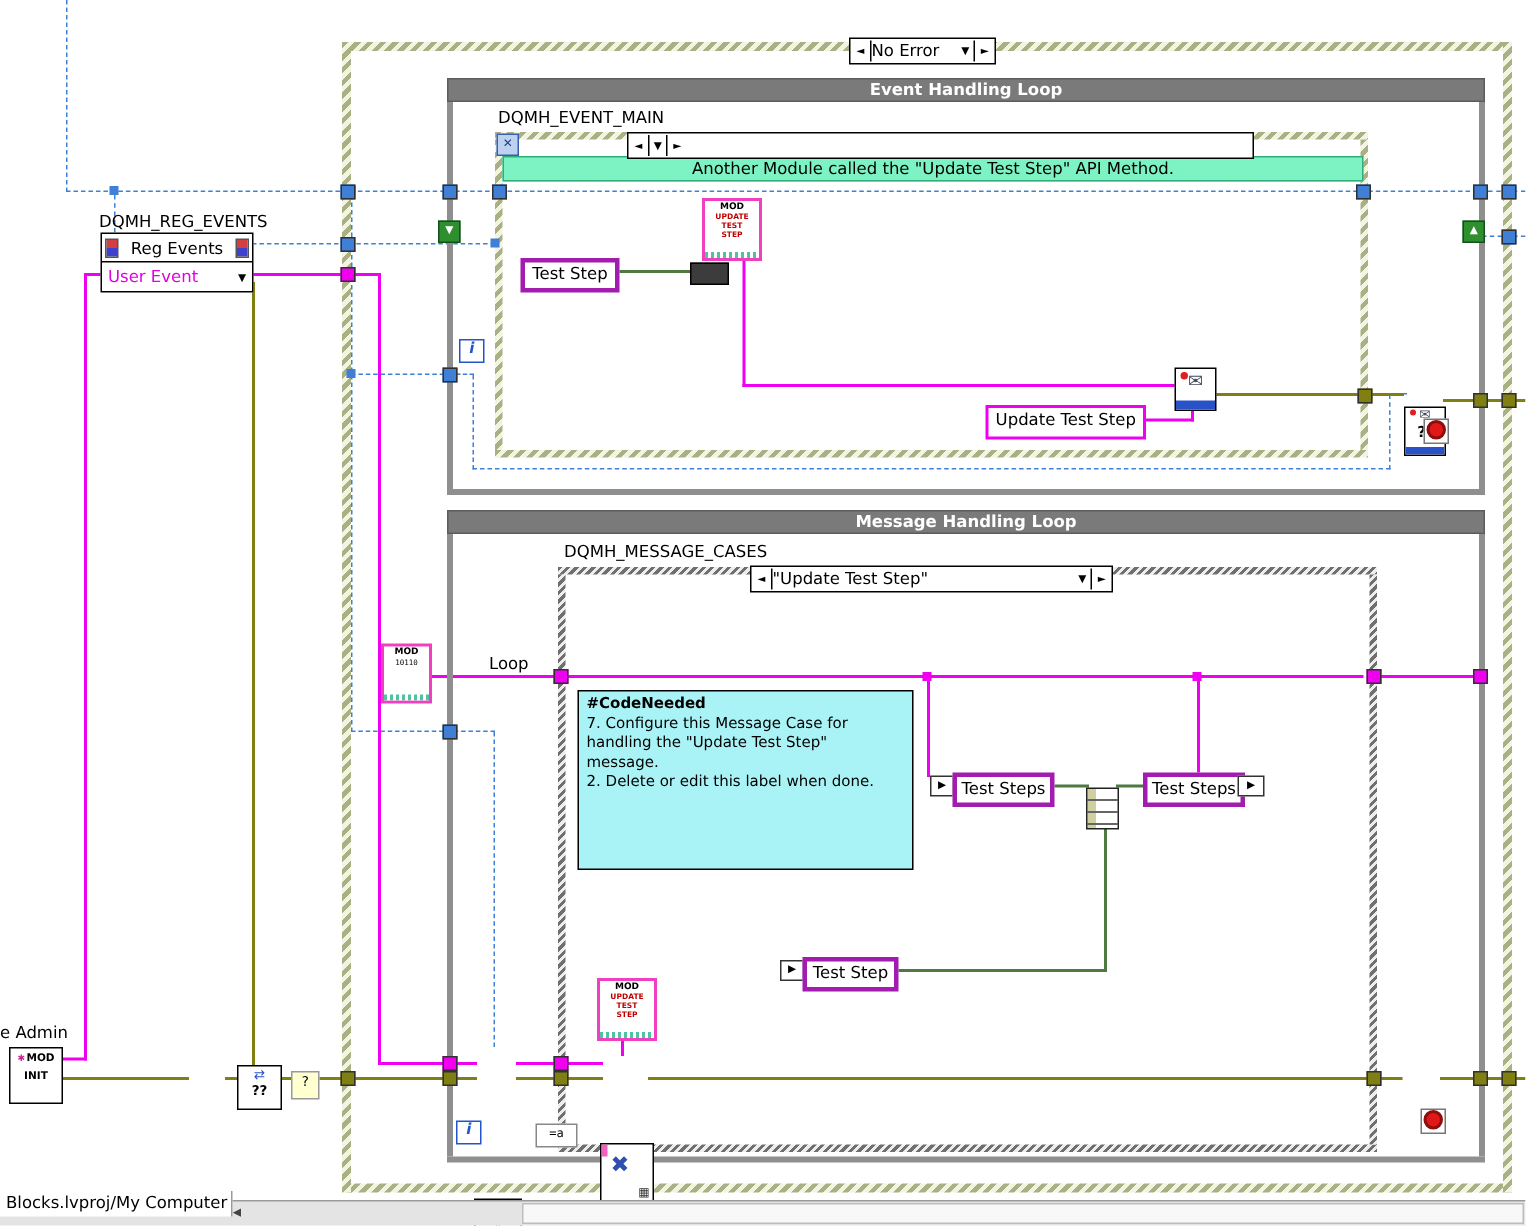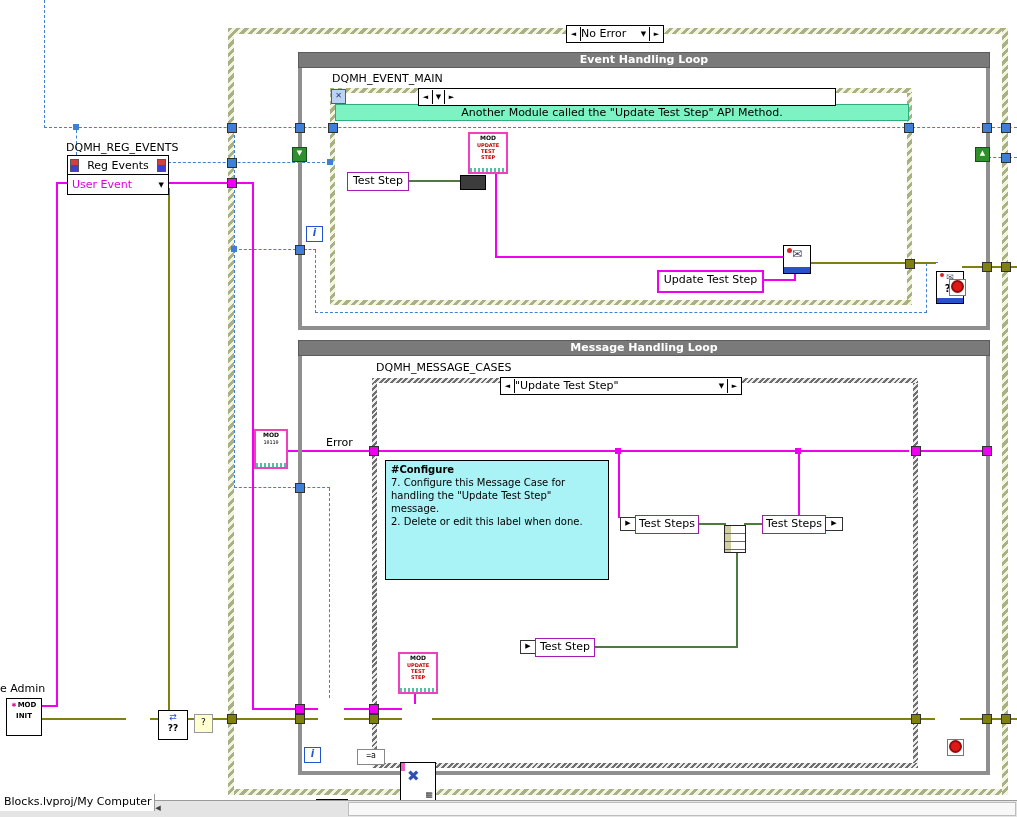--- a/index.html
+++ b/index.html
@@ -21,21 +21,21 @@
   .lb{background:#8f8f8f;z-index:2}
   .ltitle{background:#7a7a7a;border:1px solid #5c5c5c;color:#fff;font-weight:bold;text-align:center;line-height:14px;z-index:3}
   .sel{background:#fff;border:1px solid #000;display:flex;align-items:center;z-index:6;line-height:14px;white-space:nowrap}
   .sel .ar{flex:none;width:13px;text-align:center;font-size:7px}
   .sel .arl{border-right:1px solid #000}
   .sel .arr2{border-left:1px solid #000}
   .sel .tx{flex:1;text-align:left;overflow:hidden}
   .sel .dn{flex:none;width:11px;text-align:center;font-size:7px}
   .banner{background:#7df2c3;border:1px solid #2fae7c;z-index:3;text-align:center}
   .note{background:#a9f2f5;border:1px solid #000;z-index:5;font-size:10px;line-height:13px;padding:2px 5px;white-space:nowrap}
-  .blab{background:#fff;border:1px solid #a21caf;z-index:5;text-align:center;line-height:15px;white-space:nowrap}
+  .blab{background:#fff;border:3px solid #a21caf;z-index:5;text-align:center;line-height:15px;white-space:nowrap}
   .flab{z-index:5;white-space:nowrap}
   .chip{background:#fff;border:1px solid #333;z-index:5;font-size:7px;line-height:10px;text-align:center}
   .tun{width:8px;height:8px;border:1px solid #303030;z-index:4}
   .tb{background:#3f7fd6}.tm{background:#f000f0}.te{background:#7f7f12}
   .jd{width:6px;height:6px;z-index:3}
   .sr{background:#2f8f2f;border:1px solid #14501f;color:#fff;z-index:4;font-size:7px;line-height:11px;text-align:center}
   .modf{border:2px solid #f040c0;background:#fff;z-index:5;display:flex;flex-direction:column;align-items:center;overflow:hidden}
   .modf .m1{font-size:6px;font-weight:bold;line-height:8px}
   .modf .m2{font-size:5px;font-weight:bold;color:#c00000;line-height:6px}
   .modf .mono{font-size:5px;font-family:"DejaVu Sans Mono",monospace;line-height:7px}
@@ -219,33 +219,33 @@
   <div class="abs hdk" style="left:372px;top:383px;width:5px;height:380px"></div>
   <div class="abs hdk" style="left:913px;top:383px;width:5px;height:380px"></div>
   <div class="abs sel" style="left:500px;top:377px;width:240px;height:16px">
     <span class="ar arl">◄</span>
     <span class="tx">"Update Test Step"</span>
     <span class="dn">▼</span>
     <span class="ar arr2">►</span>
   </div>
 
   <div class="abs note" style="left:385px;top:460px;width:212px;height:114px">
-    <div style="font-weight:bold">#Configure</div>
+    <div style="font-weight:bold">#CodeNeeded</div>
     <div>7. Configure this Message Case for</div>
     <div>handling the "Update Test Step"</div>
     <div>message.</div>
     <div>2. Delete or edit this label when done.</div>
   </div>
 
   <div class="abs modf" style="left:254px;top:429px;width:30px;height:36px">
     <span class="m1">MOD</span>
     <span class="mono">10110</span>
     <span class="strip"></span>
   </div>
-  <div class="abs flab" style="left:326px;top:436px;background:#fff">Error</div>
+  <div class="abs flab" style="left:326px;top:436px;background:#fff">Loop</div>
 
   <div class="abs chip" style="left:620px;top:517px;width:14px;height:12px">▶</div>
   <div class="abs blab" style="left:635px;top:515px;width:62px;height:17px">Test Steps</div>
 
   <div class="abs bund" style="left:724px;top:525px;width:20px;height:26px"></div>
 
   <div class="abs blab" style="left:762px;top:515px;width:62px;height:17px">Test Steps</div>
   <div class="abs chip" style="left:825px;top:517px;width:16px;height:12px">▶</div>
 
   <div class="abs chip" style="left:520px;top:640px;width:14px;height:12px">▶</div>

